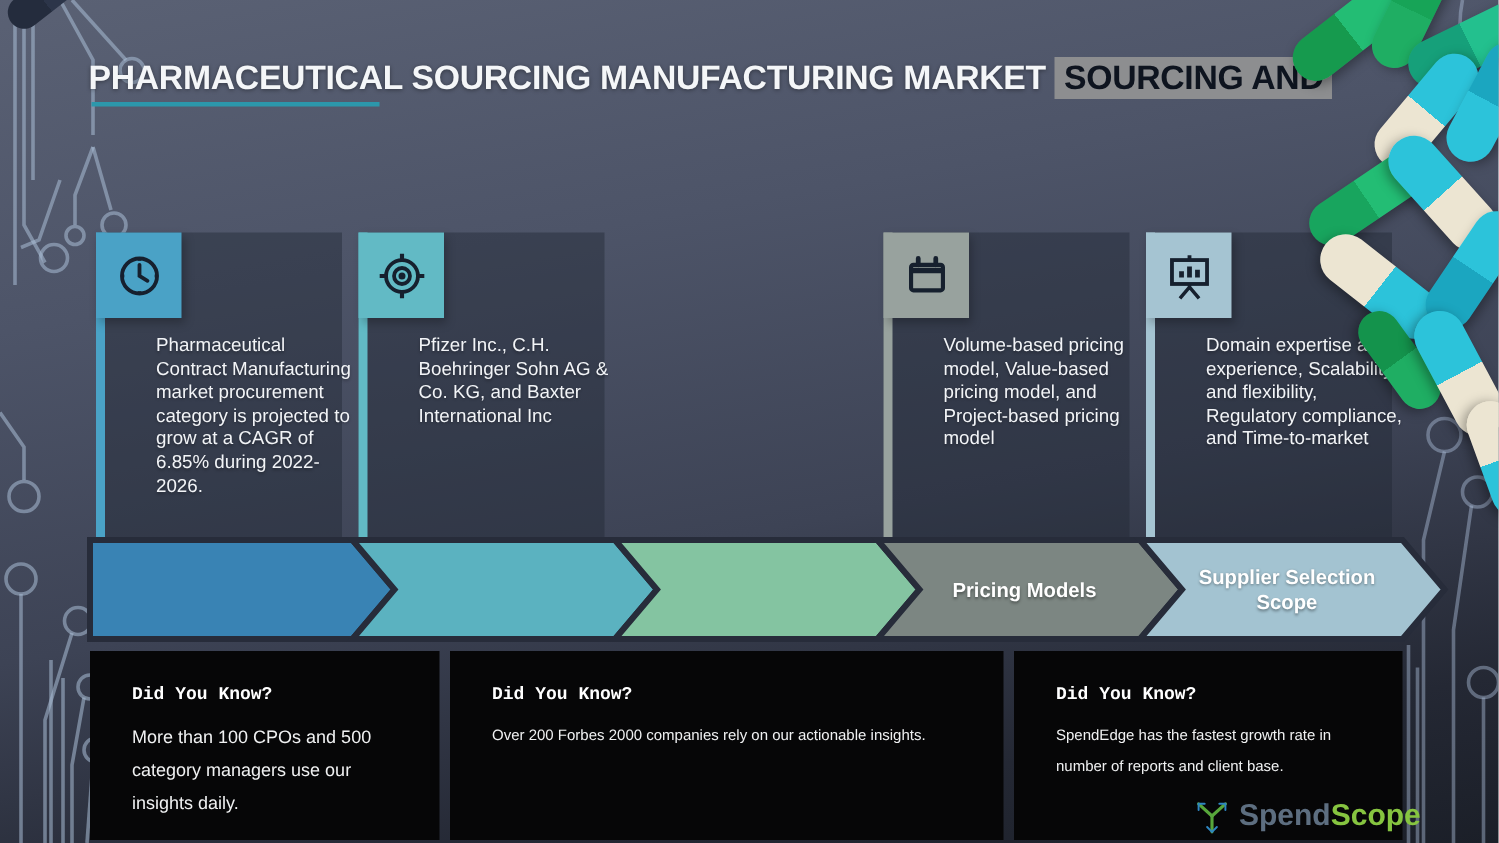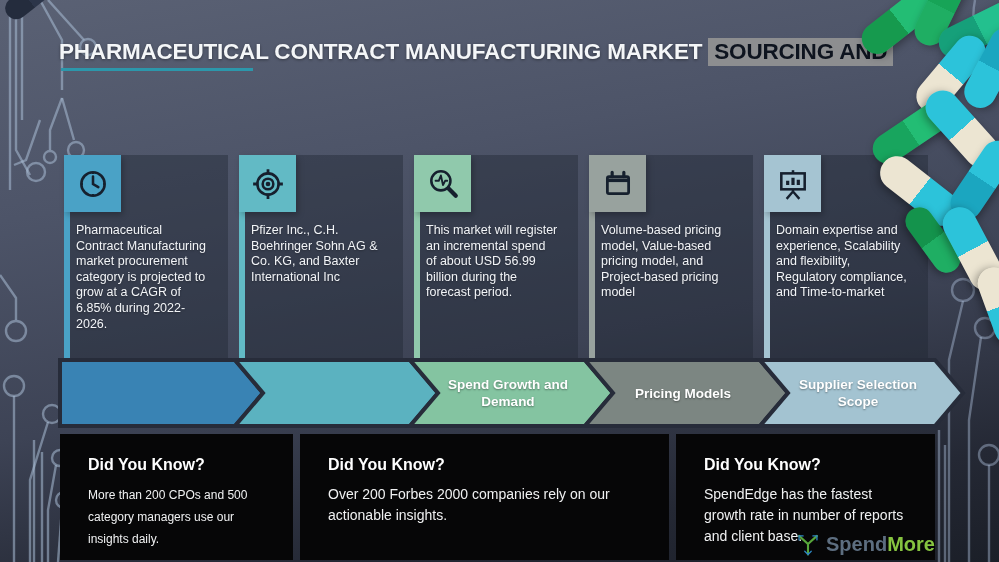--- a/index.html
+++ b/index.html
@@ -15,32 +15,32 @@
   .title-underline{width:192px;height:3px;background:#2c97ab;margin:2px 0 0 2px;}
   
   .pill{position:absolute;border-radius:18px;box-shadow:0 3px 8px rgba(0,0,0,.35);z-index:4;}
   .pill-dark{z-index:1;box-shadow:none;}
   
   .col{position:absolute;top:155px;width:168px;height:205px;}
   .panel{position:absolute;left:4px;top:0;width:164px;height:205px;background:rgba(32,37,51,0.42);}
   .stripe{position:absolute;left:4px;top:0;width:6px;height:205px;}
   .icon-square{position:absolute;left:4px;top:0;width:57px;height:57px;display:flex;align-items:center;justify-content:center;
                box-shadow:2px 3px 6px rgba(0,0,0,.25);}
-  .col-text{position:absolute;left:16px;top:68px;width:132px;font-size:12.5px;line-height:15.6px;color:#f2f4f7;
+  .col-text{position:absolute;left:44px;top:68px;width:132px;font-size:12.5px;line-height:15.6px;color:#f2f4f7;
             text-shadow:0 1px 2px rgba(0,0,0,.3);}
   
   #chevron-band{position:absolute;left:0;top:358px;z-index:2;}
   .chev-label{position:absolute;top:358px;height:70px;display:flex;align-items:center;justify-content:center;
               text-align:center;color:#fff;font-weight:700;font-size:13.5px;line-height:17px;z-index:3;
               text-shadow:0 1px 2px rgba(0,0,0,.4);}
   
   .know-box{position:absolute;top:434px;height:126px;background:#060607;color:#fff;box-sizing:border-box;
             padding:22px 20px 0 28px;z-index:2;}
-  .know-h{font-size:16px;font-weight:700;margin:0 0 10px 0;}
-  .know-p{font-size:14px;line-height:21px;margin:0;color:#f0f1f2;}
+  .know-h{font-size:12px;font-weight:700;margin:0 0 10px 0;font-family:Liberation Mono, monospace;}
+  .know-p{font-size:10px;line-height:21px;margin:0;color:#f0f1f2;}
   
   .logo{position:absolute;left:795px;top:531px;display:flex;align-items:center;z-index:5;}
   .logo-text{font-size:20px;font-weight:700;letter-spacing:0;margin-left:5px;}
 </style>
 </head>
 <body>
 
 <div id="stage">
 
   <svg class="circuit" style="left:0;top:0" width="110" height="562" viewBox="0 0 110 562">
@@ -98,21 +98,21 @@
     <div class="pill" style="left:916px;top:112px;width:92px;height:34px;transform:rotate(48deg);background:linear-gradient(90deg,#2cc3da 50%,#ece5d2 50%);"></div>
     <div class="pill" style="left:874px;top:174px;width:92px;height:34px;transform:rotate(38deg);background:linear-gradient(90deg,#ece5d2 50%,#2cc3da 50%);"></div>
     <div class="pill" style="left:938px;top:164px;width:88px;height:32px;transform:rotate(-56deg);background:linear-gradient(90deg,#1ba6c0 50%,#2cc3da 50%);"></div>
     <div class="pill" style="left:896px;top:226px;width:74px;height:28px;transform:rotate(54deg);background:linear-gradient(90deg,#14934c 50%,#1fae63 50%);"></div>
     <div class="pill" style="left:928px;top:232px;width:90px;height:34px;transform:rotate(62deg);background:linear-gradient(90deg,#2cc3da 50%,#ece5d2 50%);"></div>
     <div class="pill" style="left:962px;top:290px;width:80px;height:32px;transform:rotate(70deg);background:linear-gradient(90deg,#ece5d2 50%,#2cc3da 50%);"></div>
   </div>
 
   <div class="header">
     <div class="title-line">
-      <span>PHARMACEUTICAL CONTRACT MANUFACTURING MARKET</span>
+      <span>PHARMACEUTICAL SOURCING MANUFACTURING MARKET</span>
       <span class="hl">SOURCING AND</span>
     </div>
     <div class="title-underline"></div>
   </div>
 
   <div class="col" style="left:60px">
     <div class="panel"></div>
     <div class="stripe" style="background-color: rgb(74, 162, 198);"></div>
     <div class="icon-square" style="background-color: rgb(74, 162, 198);">
       <svg width="34" height="34" viewBox="0 0 32 32" fill="none" stroke="#16202e" stroke-width="2.4">
@@ -131,32 +131,20 @@
       <svg width="34" height="34" viewBox="0 0 32 32" fill="none" stroke="#16202e" stroke-width="2.4">
         <circle cx="16" cy="16" r="10"></circle>
           <circle cx="16" cy="16" r="5"></circle>
           <circle cx="16" cy="16" r="1" fill="#16202e"></circle>
         <path d="M16,2 v5 M16,25 v5 M2,16 h5 M25,16 h5" stroke-width="2.6"></path>
       </svg>
     </div>
     <div class="col-text">Pfizer Inc., C.H. Boehringer Sohn AG &amp; Co. KG, and Baxter International Inc</div>
   </div>
 
-  <div class="col" style="left:410px">
-    <div class="panel"></div>
-    <div class="stripe" style="background-color: rgb(144, 201, 172);"></div>
-    <div class="icon-square" style="background-color: rgb(144, 201, 172);">
-      <svg width="34" height="34" viewBox="0 0 32 32" fill="none" stroke="#16202e" stroke-width="2.4">
-        <circle cx="14" cy="13" r="9"></circle>
-        <path d="M9,13 h3 l2,-5 l2,9 l2,-4 h2" stroke-width="1.8" stroke-linejoin="round" stroke-linecap="round"></path>
-        <path d="M21,20 L28,27" stroke-width="4" stroke-linecap="round"></path>
-      </svg>
-    </div>
-    <div class="col-text">This market will register an incremental spend of about USD 56.99 billion during the forecast period.</div>
-  </div>
 
   <div class="col" style="left:585px">
     <div class="panel"></div>
     <div class="stripe" style="background-color: rgb(152, 162, 158);"></div>
     <div class="icon-square" style="background-color: rgb(152, 162, 158);">
       <svg width="34" height="34" viewBox="0 0 32 32" fill="none" stroke="#16202e" stroke-width="2.6">
         <rect x="6" y="9" width="20" height="16" rx="1.5"></rect>
         <path d="M6,12.5 h20" stroke-width="3.4"></path>
         <path d="M10.5,5 v4 M21.5,5 v4" stroke-width="3" stroke-linecap="round"></path>
       </svg>
@@ -180,27 +168,26 @@
 
   <svg id="chevron-band" width="999" height="70" viewBox="0 0 999 70">
     <g stroke="#272c3a" stroke-width="4" stroke-linejoin="miter">
       <polygon points="60,2 235,2 263,35 235,68 60,68" fill="#3983b4"></polygon>
       <polygon points="235,2 410,2 438,35 410,68 235,68 263,35" fill="#5bb2c0"></polygon>
       <polygon points="410,2 585,2 613,35 585,68 410,68 438,35" fill="#84c4a1"></polygon>
       <polygon points="585,2 760,2 788,35 760,68 585,68 613,35" fill="#7c8682"></polygon>
       <polygon points="760,2 935,2 963,35 935,68 760,68 788,35" fill="#a3c3d1"></polygon>
     </g>
   </svg>
-  <div class="chev-label" style="left:428px;width:160px">Spend Growth and Demand</div>
   <div class="chev-label" style="left:603px;width:160px">Pricing Models</div>
   <div class="chev-label" style="left:778px;width:160px">Supplier Selection Scope</div>
 
   <div class="know-box" style="left:60px;width:233px">
     <h3 class="know-h">Did You Know?</h3>
-    <p class="know-p" style="font-size:12px;line-height:22px">More than 200 CPOs and 500 category managers use our insights daily.</p>
+    <p class="know-p" style="font-size:12px;line-height:22px">More than 100 CPOs and 500 category managers use our insights daily.</p>
   </div>
   <div class="know-box" style="left:300px;width:369px">
     <h3 class="know-h">Did You Know?</h3>
     <p class="know-p">Over 200 Forbes 2000 companies rely on our actionable insights.</p>
   </div>
   <div class="know-box" style="left:676px;width:259px">
     <h3 class="know-h">Did You Know?</h3>
     <p class="know-p">SpendEdge has the fastest growth rate in number of reports and client base.</p>
   </div>
 
@@ -211,17 +198,17 @@
           <path d="M16,16 L5,6"></path>
           <path d="M16,16 L27,6"></path>
       </g>
       <g stroke="#2e86c1" stroke-width="1.6">
         <path d="M12,25 L16,29 L20,25"></path>
           <path d="M5,11 L5,6 L10,6"></path>
           <path d="M27,11 L27,6 L22,6"></path>
       </g>
     </svg>
     <div class="logo-text">
-      <span style="color: rgb(93, 110, 128);">Spend</span><span style="color: rgb(134, 196, 64);">More</span>
+      <span style="color: rgb(93, 110, 128);">Spend</span><span style="color: rgb(134, 196, 64);">Scope</span>
     </div>
   </div>
 
 </div>
 
 </body></html>

